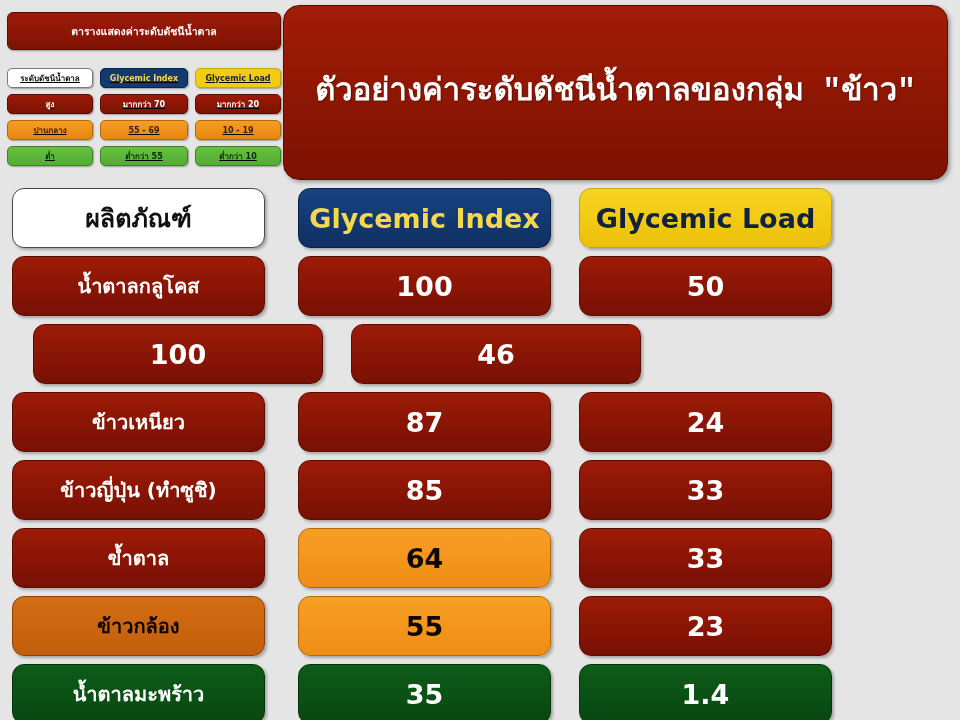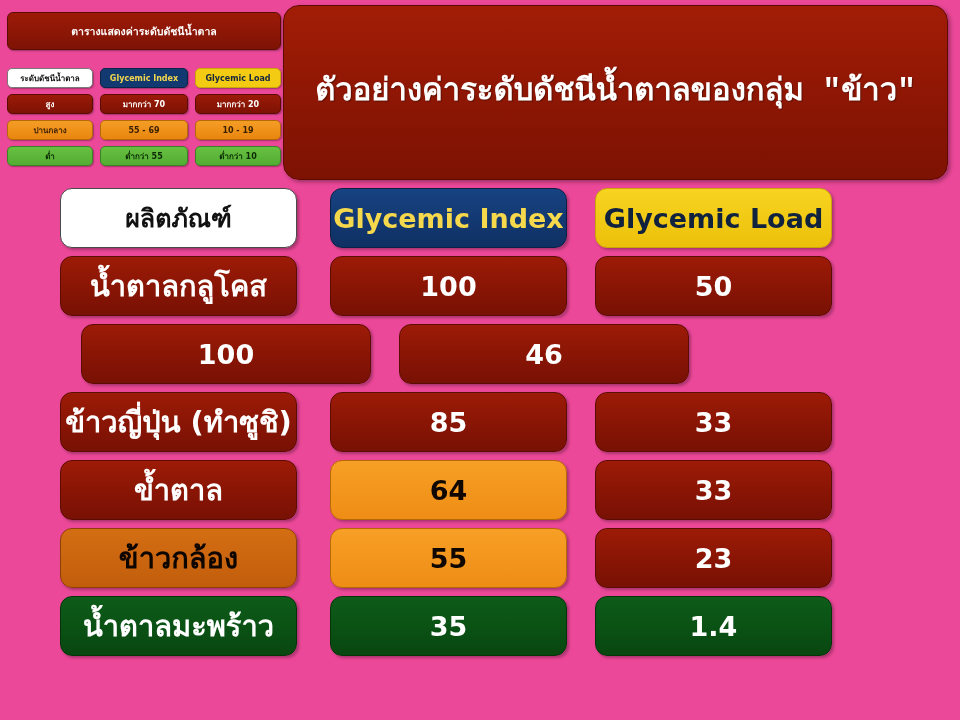--- a/index.html
+++ b/index.html
@@ -10,21 +10,21 @@
     height: 720px;
     background: #ffffff;
     font-family: "DejaVu Sans", "Liberation Sans", sans-serif;
     overflow: hidden;
   }
 
   #page {
     position: relative;
     width: 960px;
     height: 720px;
-    background: #ec4899;
+    background: #e5e5e5;
   }
 
   
   #legend {
     position: absolute;
     left: 0px;
     top: 0px;
     width: 288px;
     height: 182px;
   }
@@ -47,20 +47,21 @@
     justify-content: center;
     text-align: center;
     box-shadow: 1px 1px 2px rgba(0,0,0,0.35);
   }
 
   .legend-grid {
     position: absolute;
     left: 7px;
     top: 68px;
     width: 274px;
+    text-decoration: underline;
   }
 
   .legend-row {
     display: flex;
     gap: 7px;
     margin-bottom: 6px;
     height: 20px;
   }
 
   .legend-cell {
@@ -116,21 +117,20 @@
     font-family: Liberation Mono, monospace;
   }
 
   
   #main-table {
     position: absolute;
     left: 0px;
     top: 188px;
     width: 832px;
     height: 532px;
-    padding-left: 48px;
   }
 
   .table-row {
     display: flex;
     height: 68px;
     align-items: flex-start;
   }
 
   .cell {
     height: 60px;
@@ -190,21 +190,21 @@
     color: #0d0500;
     border: 1px solid #8c4007;
   }
   .v-green {
     background: #0b5216;
     background: linear-gradient(180deg,#0d5c19 0%, #084710 100%);
     color: #ffffff;
     border: 1px solid #053409;
   }
 
-  .cell-product { font-size: 29px; }
+  .cell-product { font-size: 20px; }
   .cell-value   { font-size: 27px; }
 </style>
 </head>
 <body>
 
 <div id="page">
 
   <div id="legend">
     <div class="legend-title">ตารางแสดงค่าระดับดัชนีน้ำตาล</div>
 
@@ -253,20 +253,25 @@
       <div class="cell col-product cell-product v-red">น้ำตาลกลูโคส</div>
       <div class="cell col-gi cell-value v-red">100</div>
       <div class="cell col-gl cell-value v-red">50</div>
     </div>
 
     <div class="table-row">
       <div class="cell col-gi cell-value v-red">100</div>
       <div class="cell col-gl cell-value v-red">46</div>
     </div>
 
+    <div class="table-row">
+      <div class="cell col-product cell-product v-red">ข้าวเหนียว</div>
+      <div class="cell col-gi cell-value v-red">87</div>
+      <div class="cell col-gl cell-value v-red">24</div>
+    </div>
 
     <div class="table-row">
       <div class="cell col-product cell-product v-red">ข้าวญี่ปุ่น (ทำซูชิ)</div>
       <div class="cell col-gi cell-value v-red">85</div>
       <div class="cell col-gl cell-value v-red">33</div>
     </div>
 
     <div class="table-row">
       <div class="cell col-product cell-product v-red">ข้ำตาล</div>
       <div class="cell col-gi cell-value v-orange">64</div>

